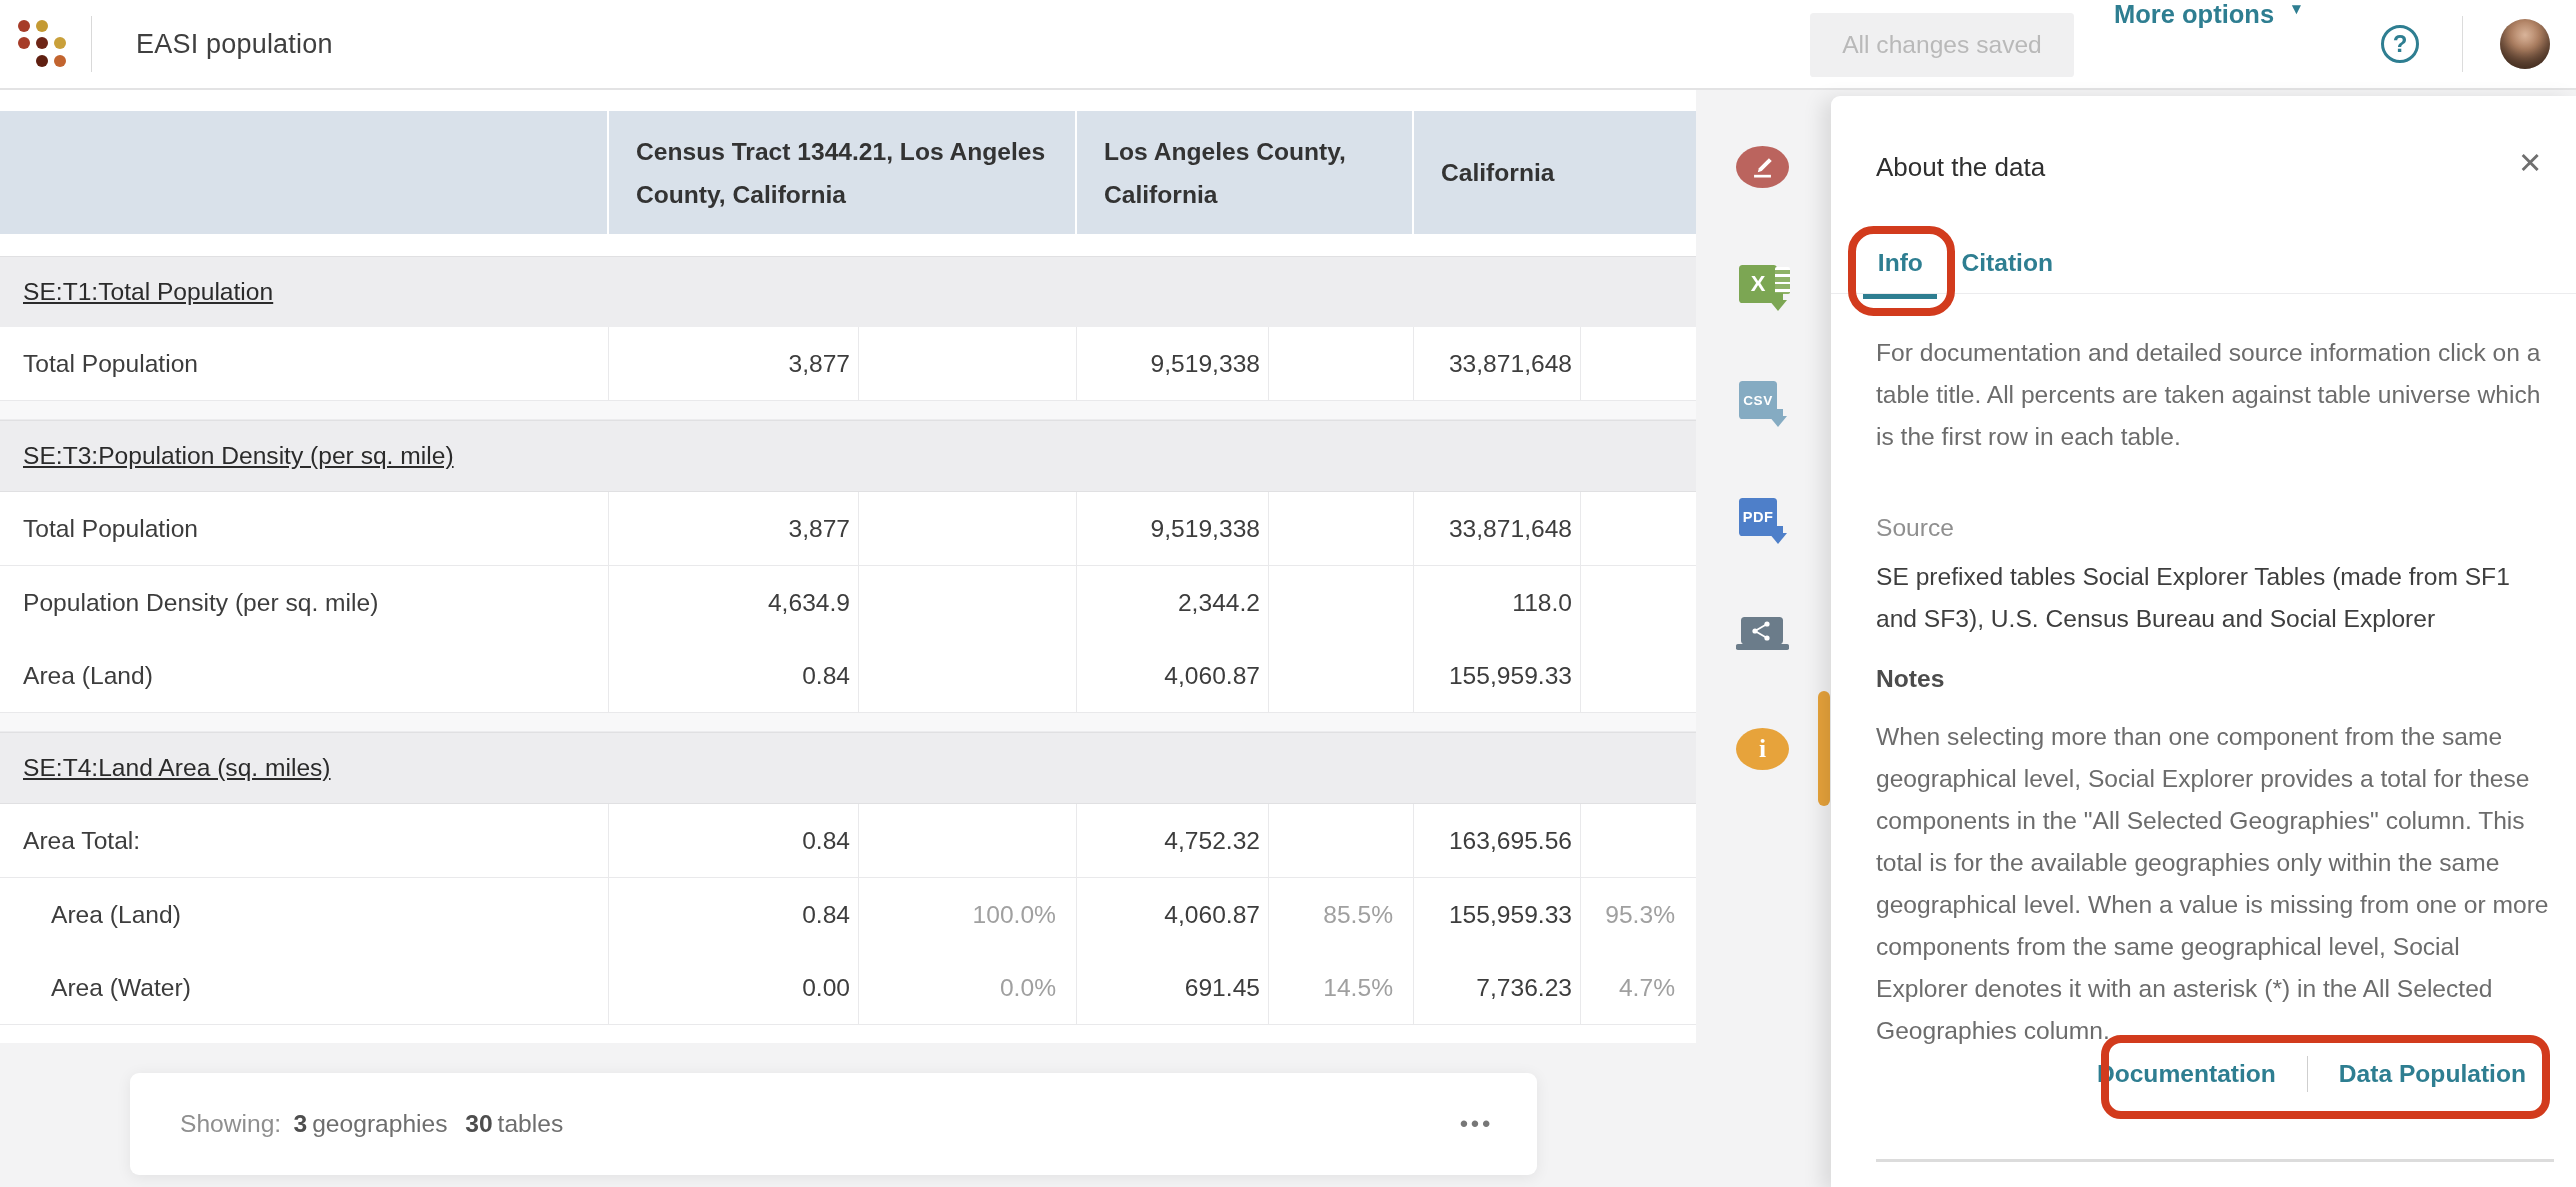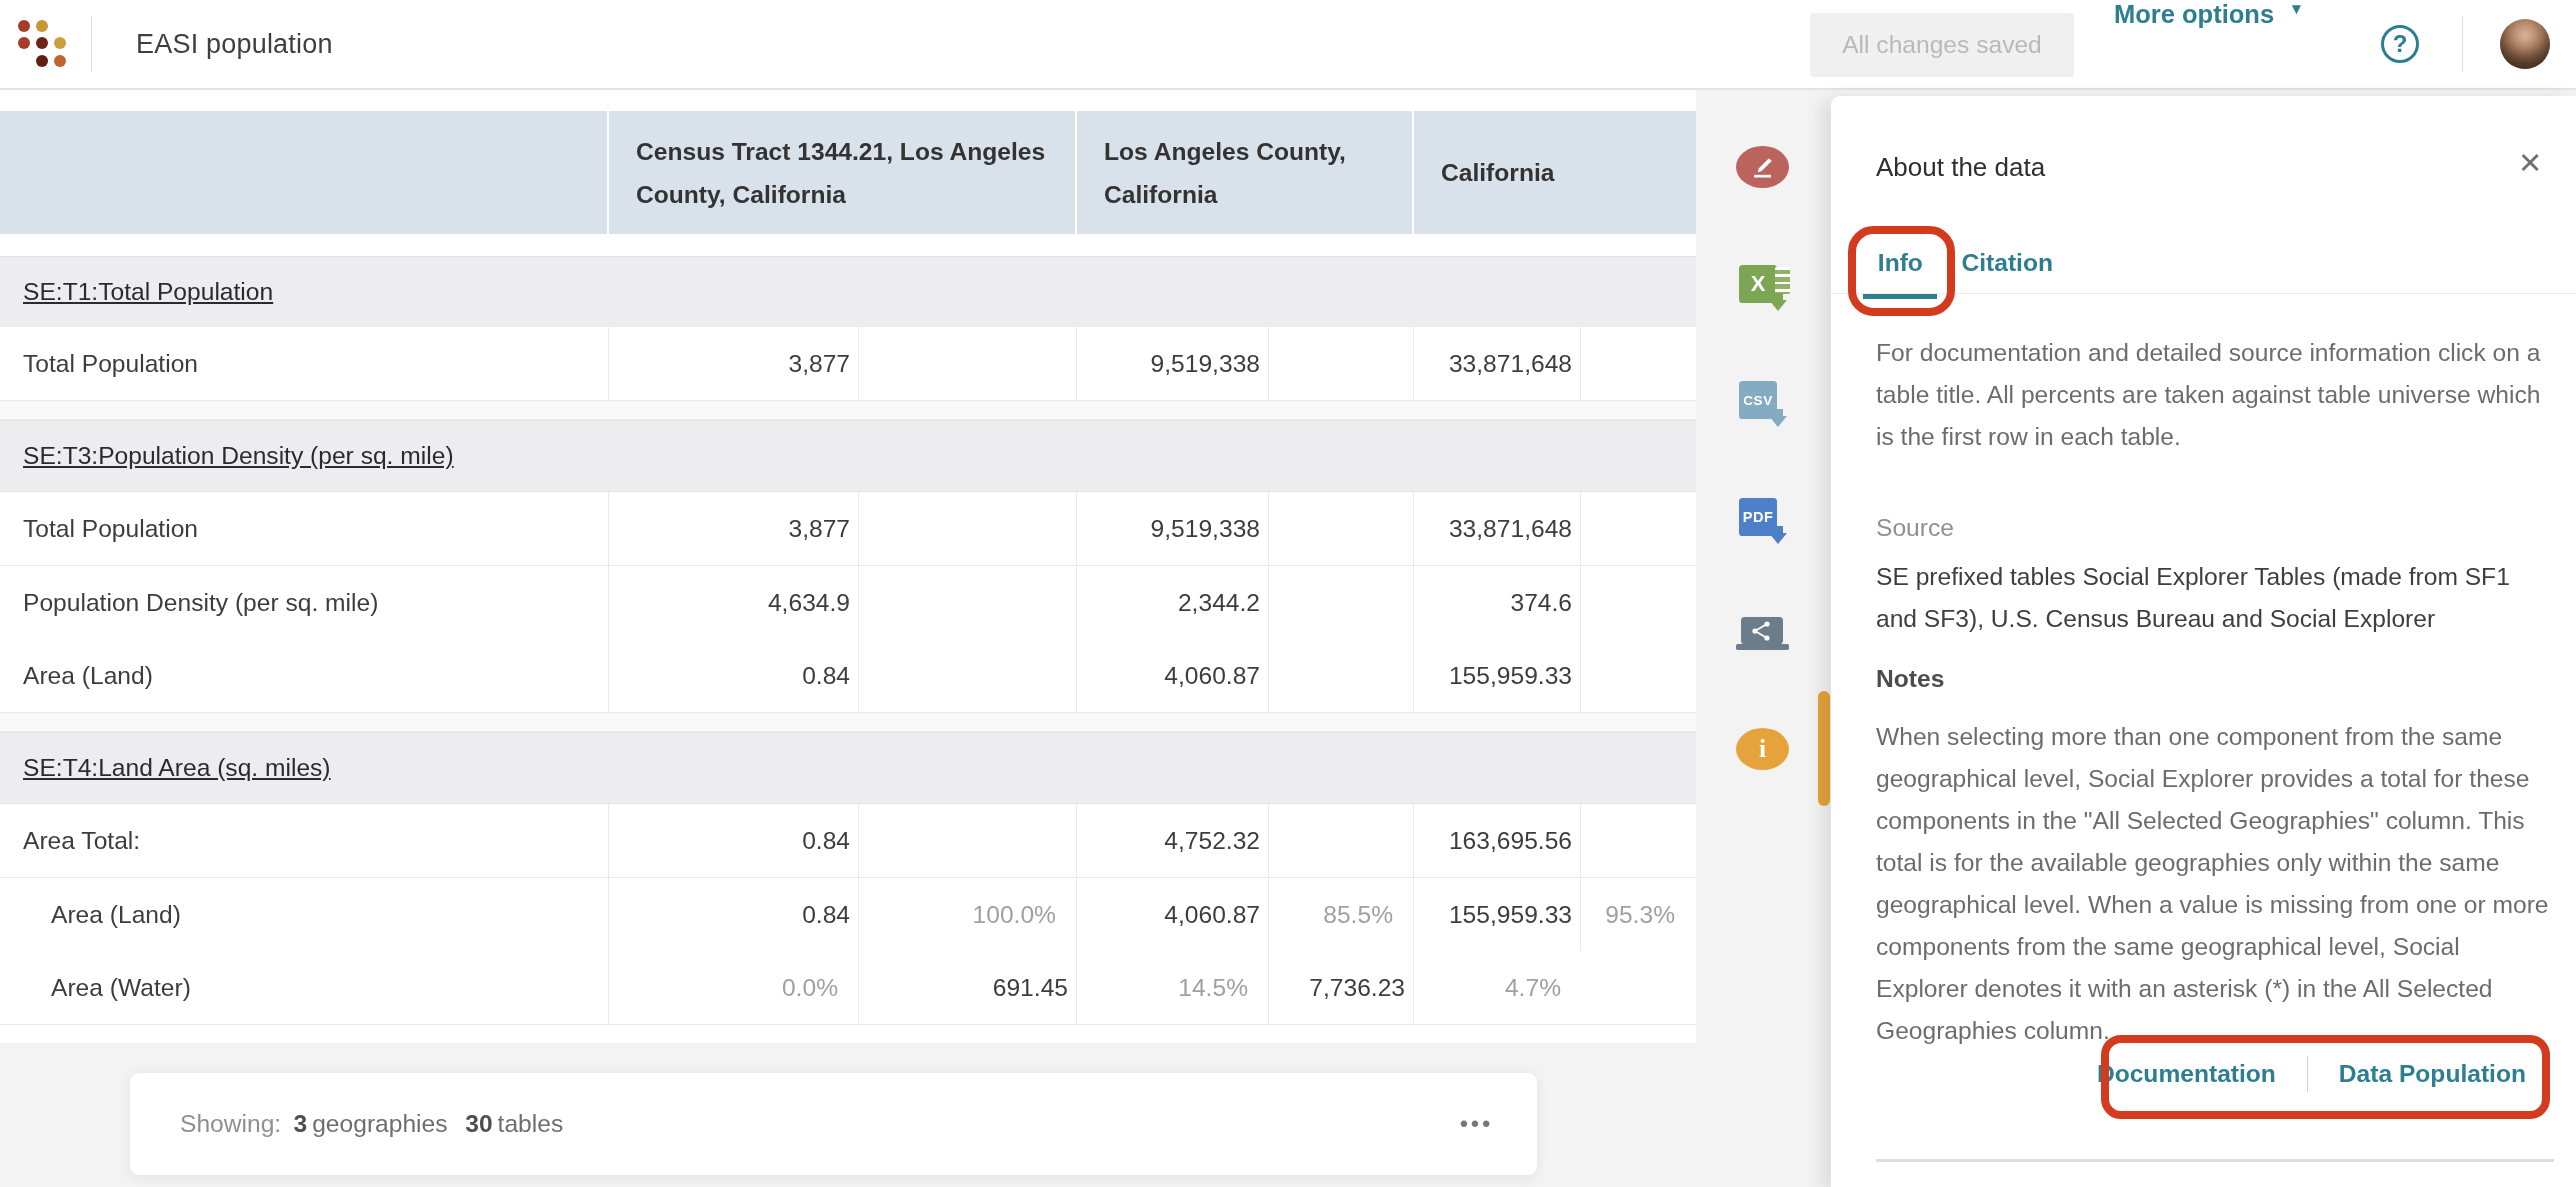--- a/index.html
+++ b/index.html
@@ -182,21 +182,21 @@
     <div class="c pct"></div>
     <div class="c num">33,871,648</div>
     <div class="c pct"></div>
   </div>
   <div class="abs trow" style="top:476px">
     <div class="c lab">Population Density (per sq. mile)</div>
     <div class="c num">4,634.9</div>
     <div class="c pct"></div>
     <div class="c num">2,344.2</div>
     <div class="c pct"></div>
-    <div class="c num">374.6</div>
+    <div class="c num">118.0</div>
     <div class="c pct"></div>
   </div>
   <div class="abs trow" style="top:549px">
     <div class="c lab">Area (Land)</div>
     <div class="c num">0.84</div>
     <div class="c pct"></div>
     <div class="c num">4,060.87</div>
     <div class="c pct"></div>
     <div class="c num">155,959.33</div>
     <div class="c pct"></div>
@@ -219,20 +219,21 @@
     <div class="c lab indent">Area (Land)</div>
     <div class="c num">0.84</div>
     <div class="c pct">100.0%</div>
     <div class="c num">4,060.87</div>
     <div class="c pct">85.5%</div>
     <div class="c num">155,959.33</div>
     <div class="c pct">95.3%</div>
   </div>
   <div class="abs trow" style="top:861px">
     <div class="c lab indent">Area (Water)</div>
+    <div class="c num">0.00</div>
     <div class="c pct">0.0%</div>
     <div class="c num">691.45</div>
     <div class="c pct">14.5%</div>
     <div class="c num">7,736.23</div>
     <div class="c pct">4.7%</div>
   </div>
 </div>
 
 <div class="abs footer-card">
   <div class="footer-text">

